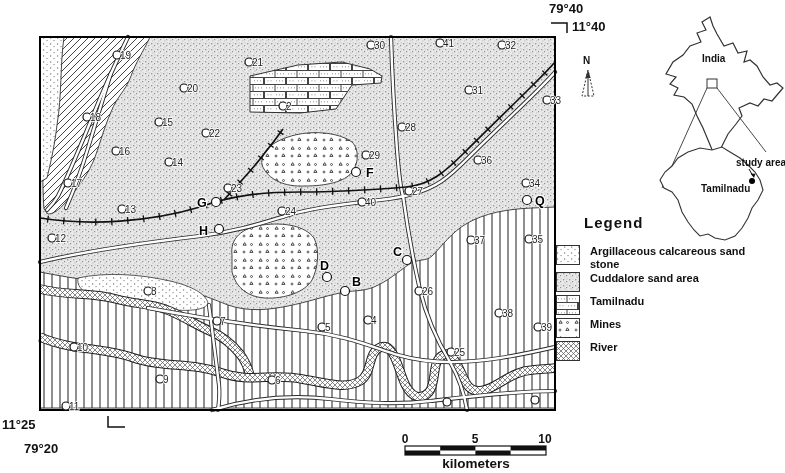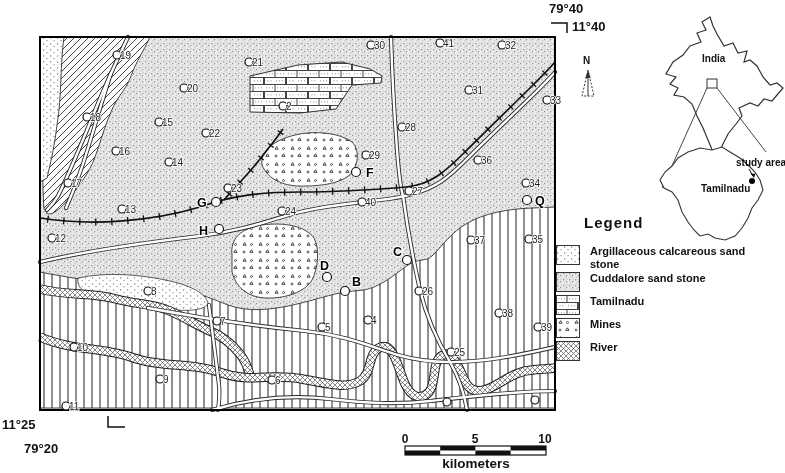--- a/index.html
+++ b/index.html
@@ -362,21 +362,21 @@
   <div class="legend-row">
     <svg class="sw" viewBox="0 0 24 20">
       <rect x="0.5" y="0.5" width="23" height="19" stroke="#333" stroke-width="1" fill="url(#pat-argillaceous)"></rect>
         </svg>
     <span class="lbl">Argillaceous calcareous sand stone</span>
   </div>
   <div class="legend-row">
     <svg class="sw" viewBox="0 0 24 20">
       <rect x="0.5" y="0.5" width="23" height="19" stroke="#333" stroke-width="1" fill="url(#pat-cuddalore)"></rect>
         </svg>
-    <span class="lbl">Cuddalore sand stone</span>
+    <span class="lbl">Cuddalore sand area</span>
   </div>
   <div class="legend-row">
     <svg class="sw" viewBox="0 0 24 20">
       <rect x="0.5" y="0.5" width="23" height="19" stroke="#333" stroke-width="1" fill="url(#pat-settlement)"></rect>
         </svg>
     <span class="lbl">Tamilnadu</span>
   </div>
   <div class="legend-row">
     <svg class="sw" viewBox="0 0 24 20">
       <rect x="0.5" y="0.5" width="23" height="19" stroke="#333" stroke-width="1" fill="url(#pat-mines)"></rect>

